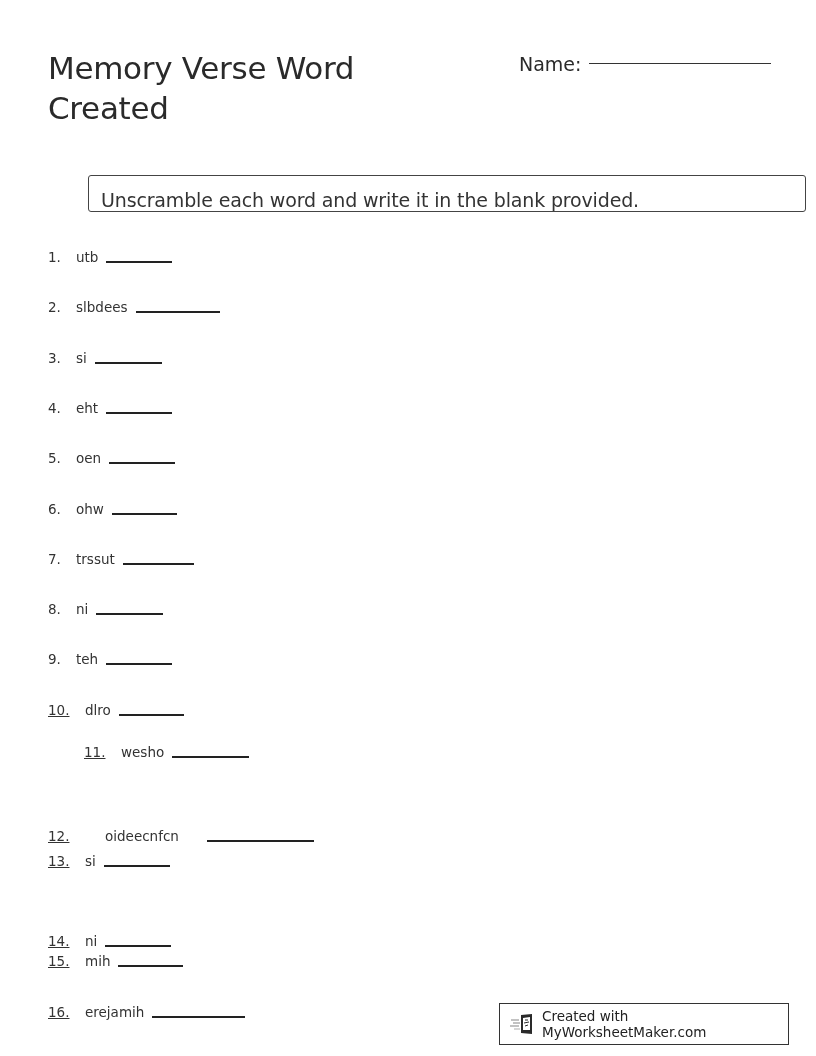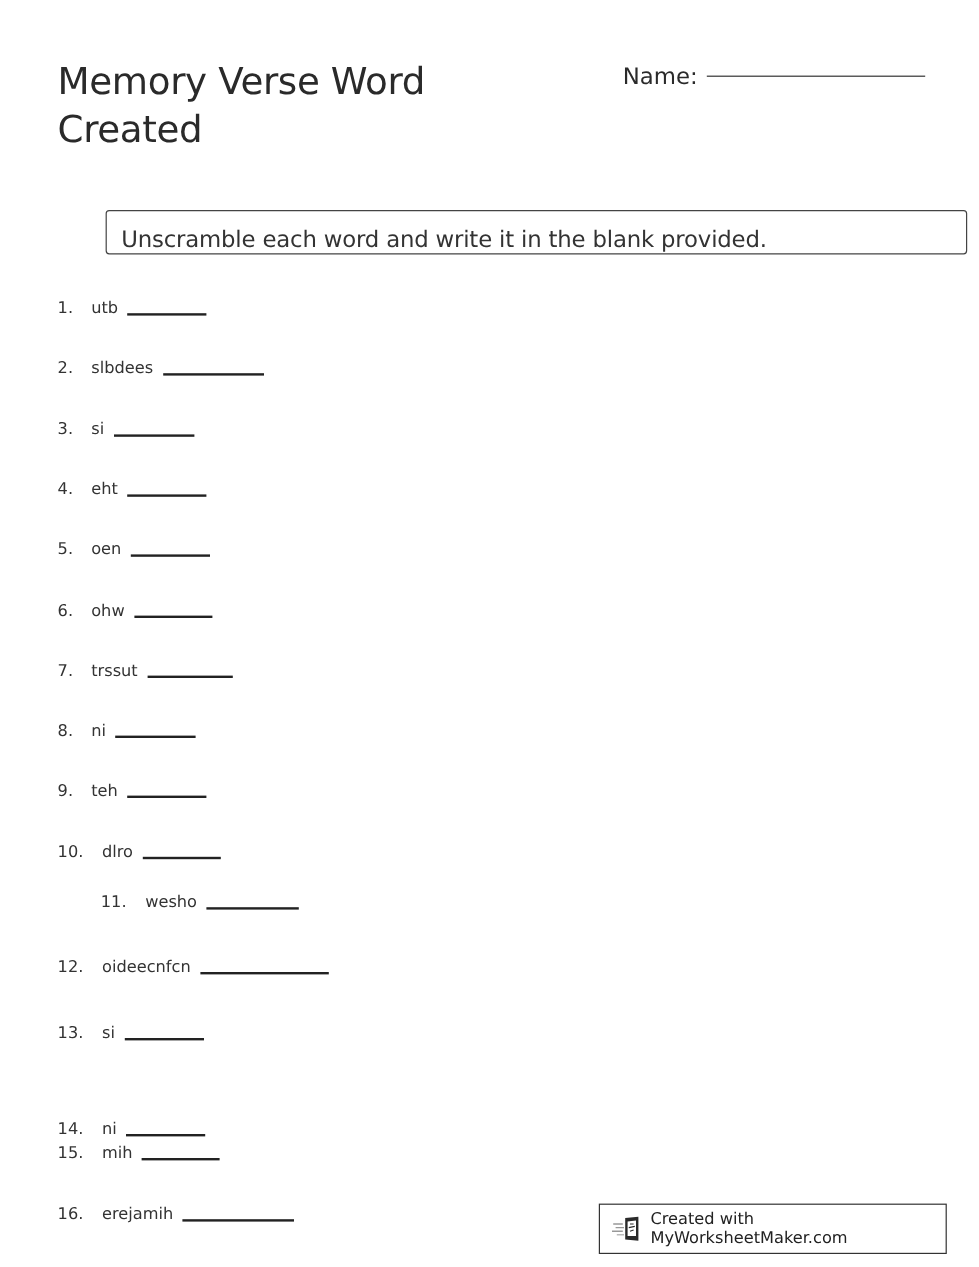--- a/index.html
+++ b/index.html
@@ -78,20 +78,21 @@
       font-size: 13.5px;
       color: #333;
       white-space: nowrap;
     }
     .item .num {
       display: inline-block;
       width: 28px;
     }
     .item.two-digit .num {
       width: 37px;
+      text-decoration: underline;
     }
     .item .word {
       display: inline-block;
     }
     .item .blank {
       display: inline-block;
       height: 0;
       border-bottom: 2px solid #222;
       margin-left: 8px;
       margin-bottom: 2px;
@@ -181,21 +182,21 @@
     <div class="item two-digit" style="top: 453px;">
       <span class="num">10.</span>
       <span class="word">dlro</span>
       <span class="blank" style="width: 65px;"></span>
     </div>
     <div class="item two-digit" style="top: 495px; margin-left: 36px;">
       <span class="num">11.</span>
       <span class="word">wesho</span>
       <span class="blank" style="width: 77px;"></span>
     </div>
-    <div class="item two-digit" style="top: 549px;">
+    <div class="item two-digit" style="top: 579px; gap: 20px;">
       <span class="num">12.</span>
       <span class="word">oideecnfcn</span>
       <span class="blank" style="width: 107px;"></span>
     </div>
     <div class="item two-digit" style="top: 604px;">
       <span class="num">13.</span>
       <span class="word">si</span>
       <span class="blank" style="width: 66px;"></span>
     </div>
     <div class="item two-digit" style="top: 684px;">

